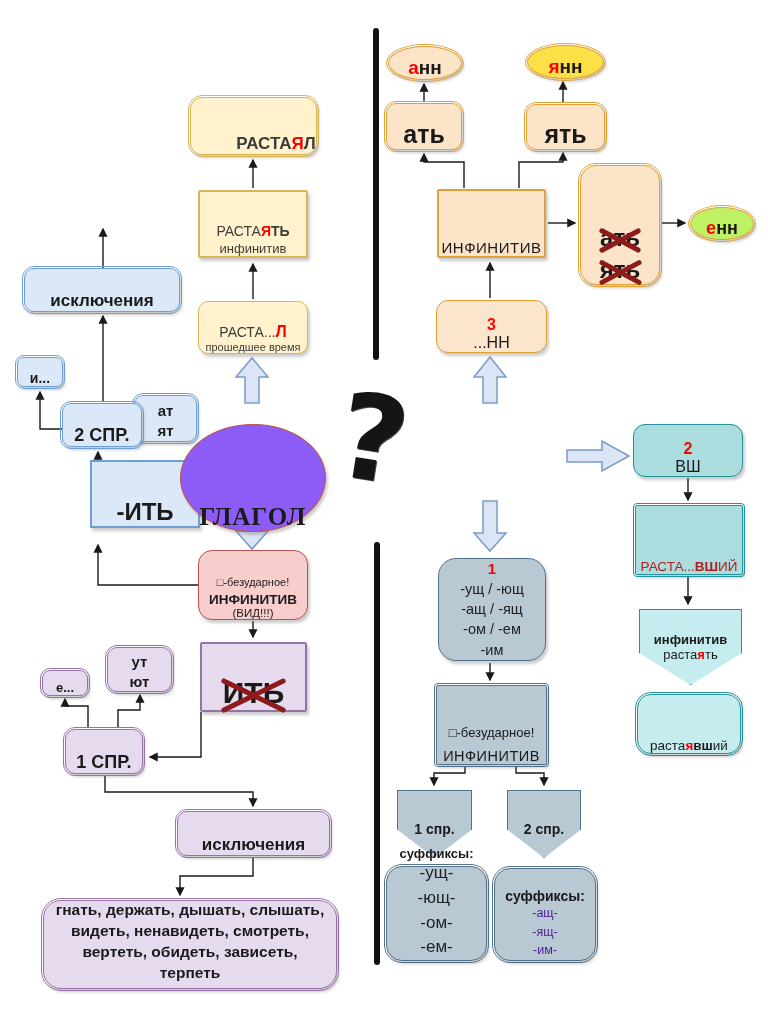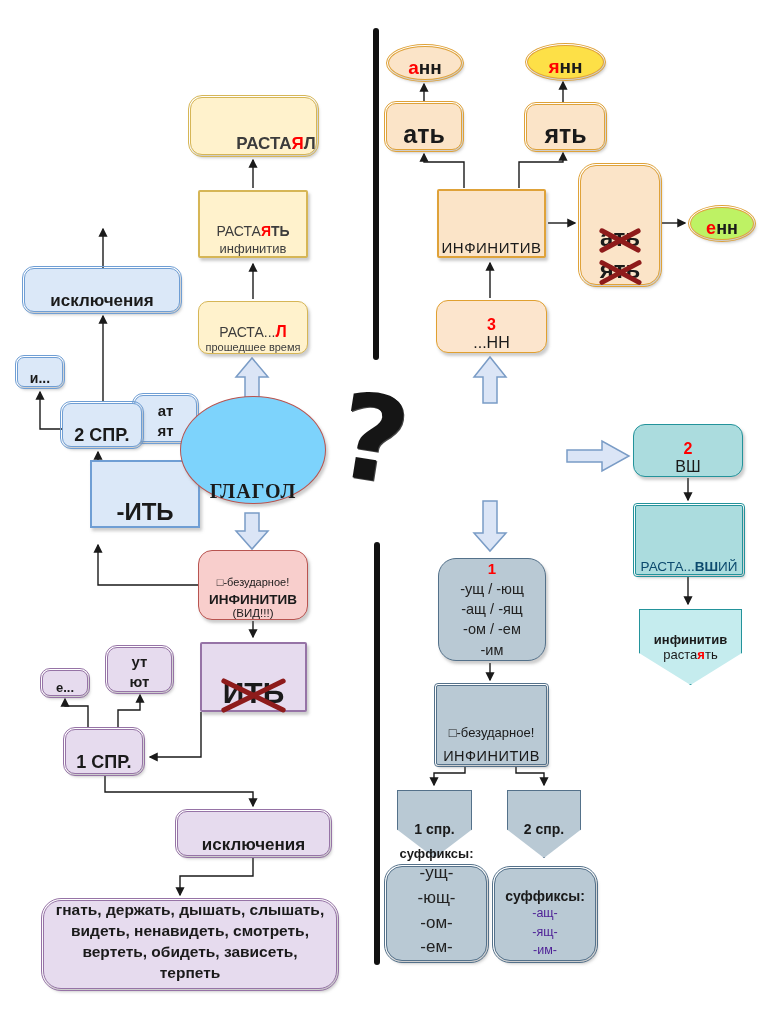--- a/index.html
+++ b/index.html
@@ -111,21 +111,21 @@
     <div style="font-size:13px;color:#3c3c3c;margin-top:2px;">инфинитив</div>
   </div>
 
   <div class="n yellow" style="left:198px;top:301px;width:110px;height:53px;border-radius:10px;font-size:14px;">
     <div style="color:#3c3c3c;">
       <span>РАСТА...</span><span class="red b" style="font-size:16px;">Л</span>
     </div>
     <div style="font-size:11px;color:#3c3c3c;">прошедшее время</div>
   </div>
 
-  <div class="n ellipse" style="left:180px;top:396px;width:146px;height:108px;background:#7dd3fc;border:1.8px solid #b85450;font-family:'Liberation Serif',serif;font-weight:bold;font-size:20px;letter-spacing:1px;">ГЛАГОЛ</div>
+  <div class="n ellipse" style="left:180px;top:424px;width:146px;height:108px;background:#8b5cf6;border:1.8px solid #b85450;font-family:'Liberation Serif',serif;font-weight:bold;font-size:25px;letter-spacing:1px;">ГЛАГОЛ</div>
 
   <div class="n pinkbox" style="left:198px;top:550px;width:110px;height:70px;border-radius:14px;">
     <div style="font-size:11px;">□-безударное!</div>
     <div style="font-size:13.5px;font-weight:bold;margin-top:4px;">ИНФИНИТИВ</div>
     <div style="font-size:11.5px;">(ВИД!!!)</div>
   </div>
 
   <div class="n purple" style="left:200px;top:642px;width:107px;height:70px;border-radius:2px;border-width:2px;font-size:30px;font-weight:bold;">
     <span class="xwrap">
       <span>ИТЬ</span>
@@ -181,32 +181,37 @@
     <div class="red b" style="font-size:16px;">3</div>
     <div style="font-size:16px;">...НН</div>
   </div>
 
   <div class="n teal" style="left:633px;top:424px;width:110px;height:53px;border-radius:12px;">
     <div class="red b" style="font-size:16px;">2</div>
     <div style="font-size:16px;">ВШ</div>
   </div>
 
   <div class="n teal ring" style="left:635px;top:505px;width:108px;height:70px;border-radius:2px;font-size:13.5px;">
-    <div style="color:#0c4a6e;">
+    <div style="color:#b91c1c;">
       <span>РАСТА...</span><span class="b">ВШ</span><span>ИЙ</span>
     </div>
   </div>
 
   <div class="n tealight pent" style="left:639px;top:609px;width:103px;height:76px;padding-bottom:22px;">
     <div class="b" style="font-size:13px;">инфинитив</div>
     <div style="font-size:13px;">
       <span>раста</span><span class="red b">я</span><span>ть</span>
     </div>
   </div>
 
+  <div class="n tealight ring" style="left:637px;top:694px;width:104px;height:60px;border-radius:14px;font-size:13.5px;">
+    <div>
+      <span>раста</span><span class="red b">я</span><span class="b">вш</span><span>ий</span>
+    </div>
+  </div>
 
   <div class="n gray" style="left:438px;top:558px;width:108px;height:103px;border-radius:18px;line-height:1.4;">
     <div class="red b" style="font-size:15px;">1</div>
     <div class="ml" style="font-size:14.5px;color:#222;">-ущ / -ющ
 -ащ / -ящ
 -ом / -ем
 -им</div>
   </div>
 
   <div class="n gray ring" style="left:436px;top:685px;width:111px;height:80px;border-radius:2px;">

